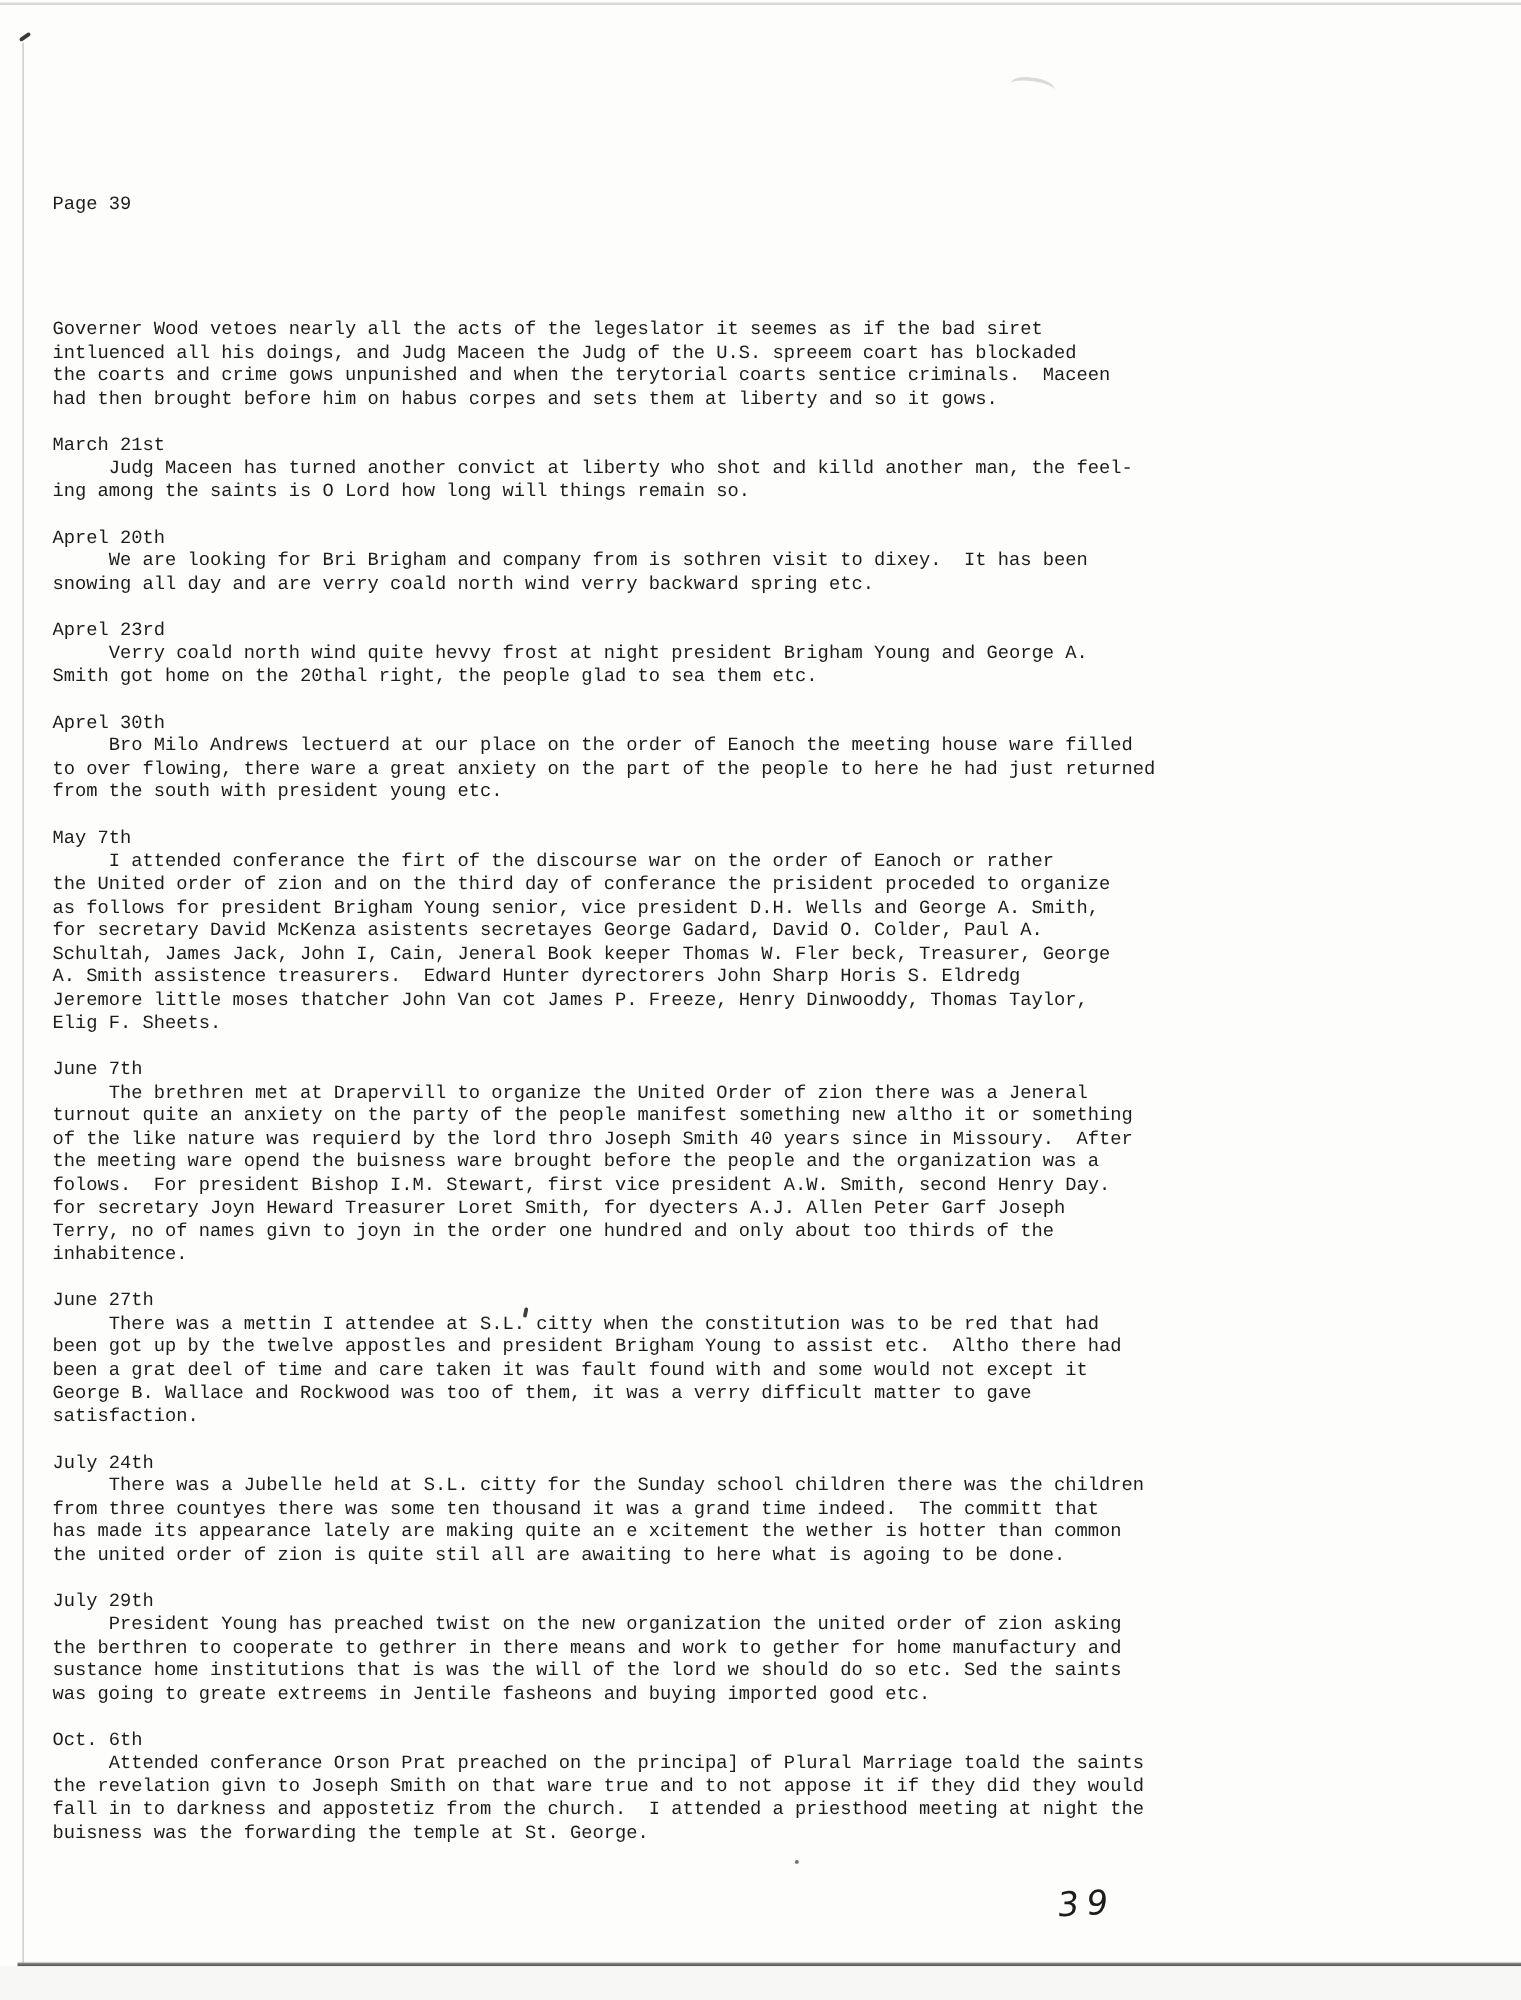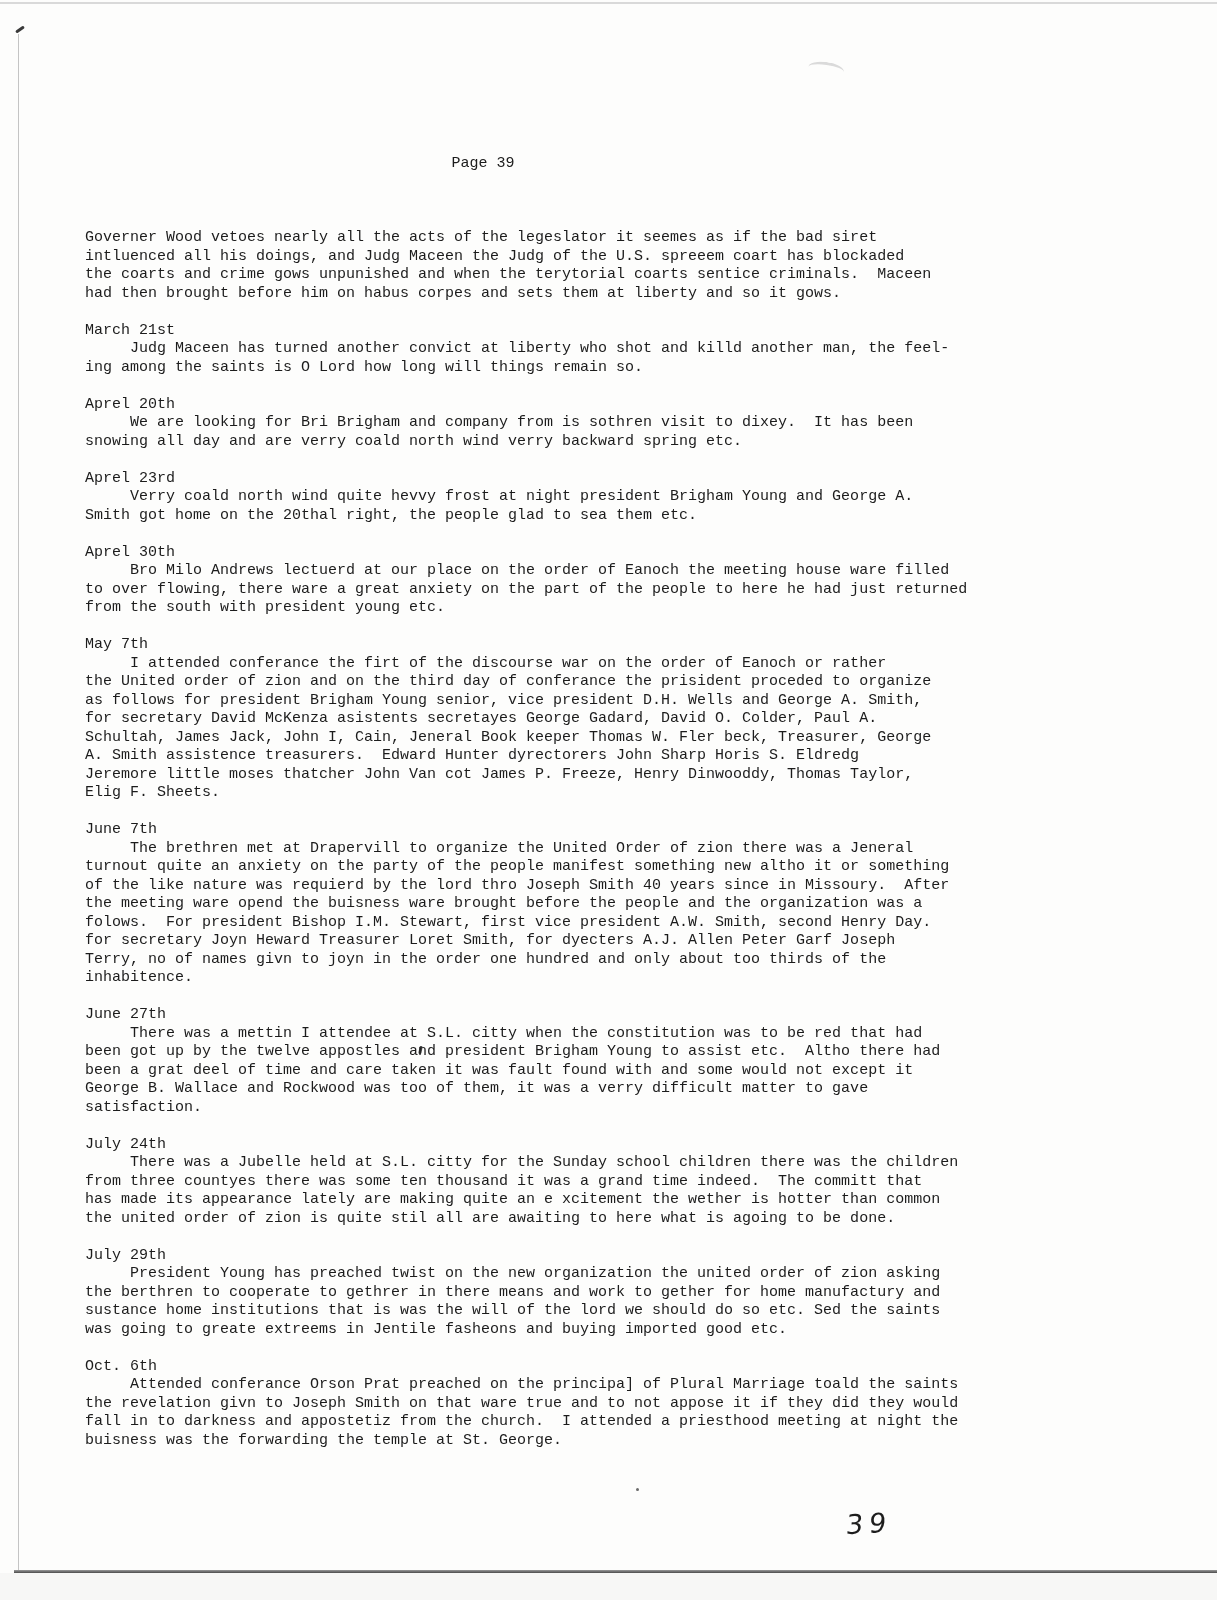--- a/index.html
+++ b/index.html
@@ -78,25 +78,26 @@
   #doc {
     position: absolute;
     left: 42px; top: 118px;
     width: 900px;
     font-size: 15px;
     line-height: 18.5px;
     white-space: pre;
   }
   .page-title {
     width: 882px;
-    text-align: center;
+    text-align: left;
+    margin-bottom: 26px;
   }
   .entry { margin-top: 18.5px; }
   .entry:first-of-type { margin-top: 0; }
-  .heading, .line { height: 18.5px; margin-left: 43px; }
+  .heading, .line { height: 18.5px; }
   
   .handwritten-num {
     position: absolute;
     left: 846px; top: 1508px;
     font-family: "DejaVu Sans", sans-serif;
     font-size: 27px;
     letter-spacing: 6px;
     color: #1d1d1d;
     transform: rotate(-3deg) skewX(-8deg);
   }

